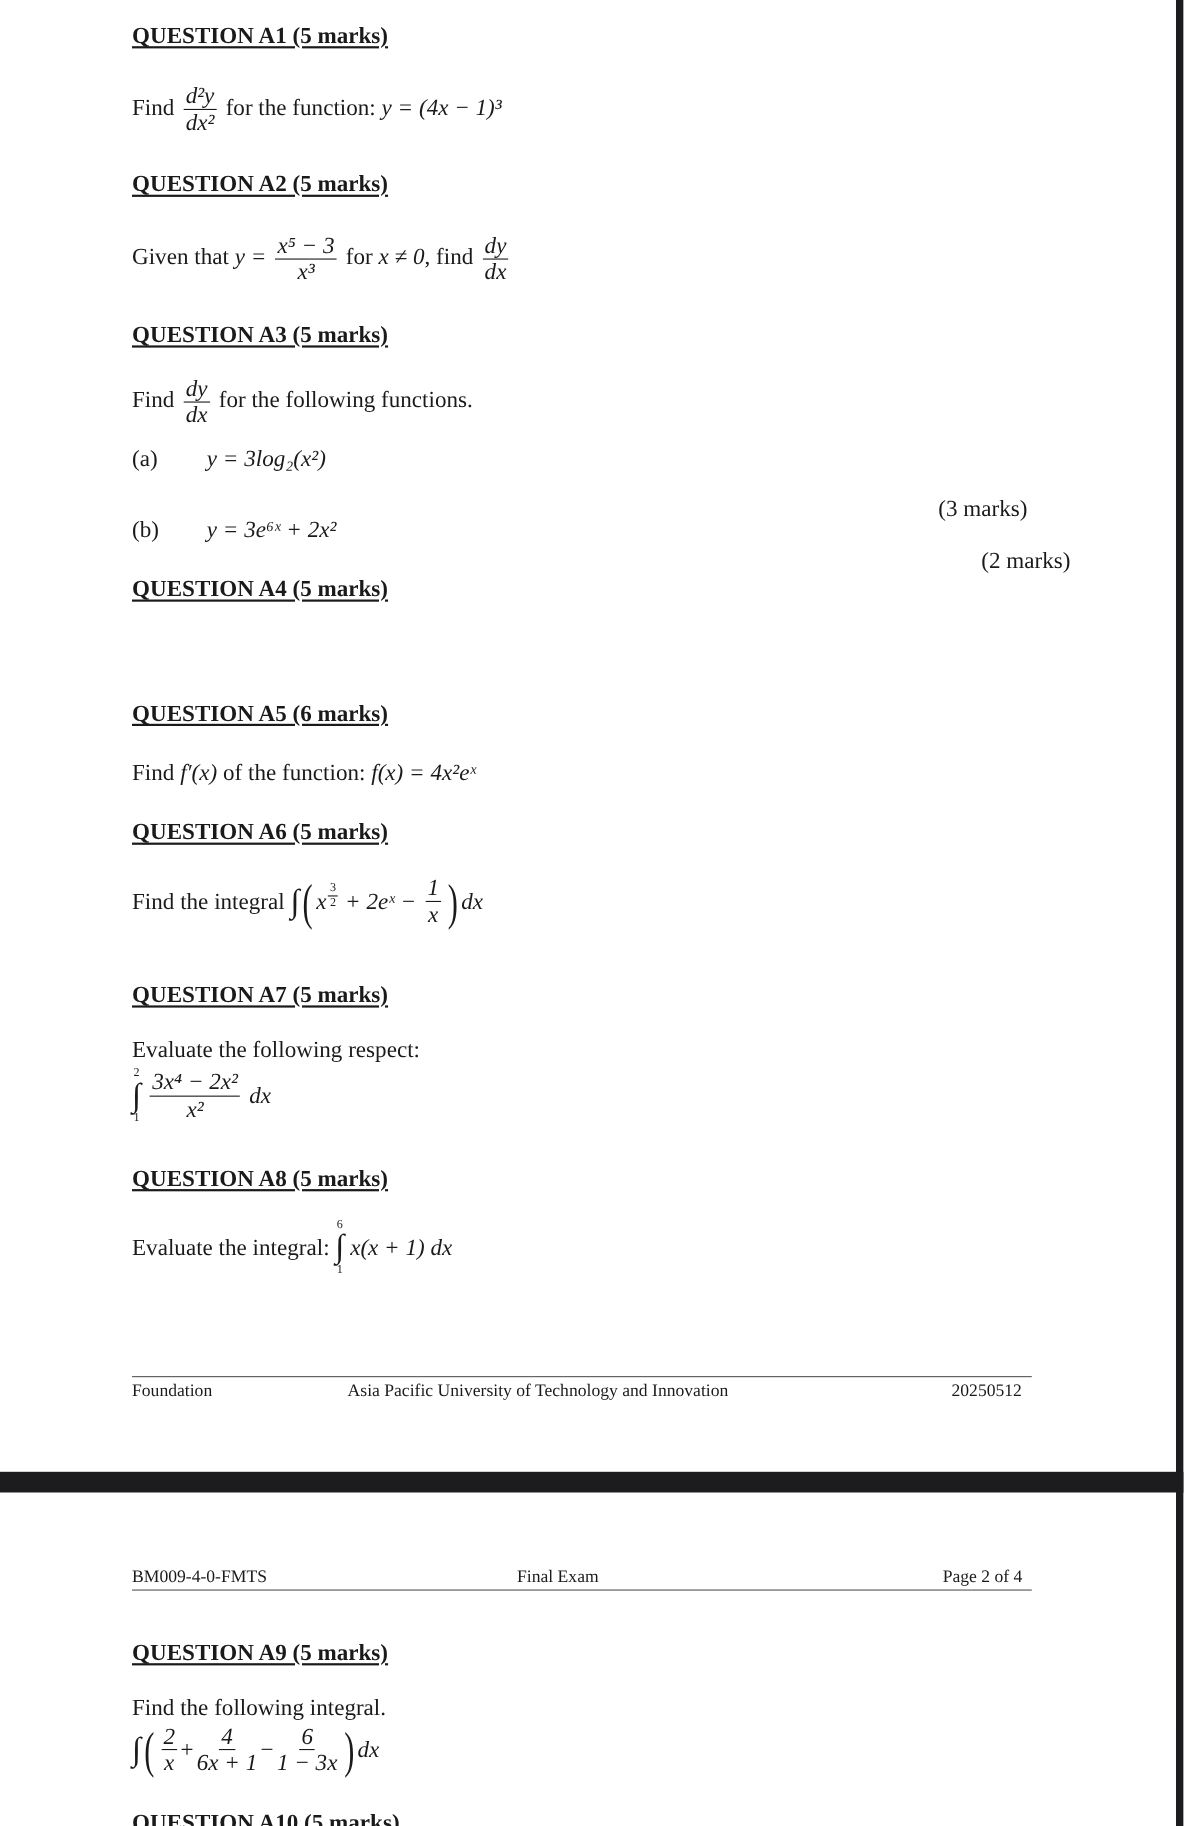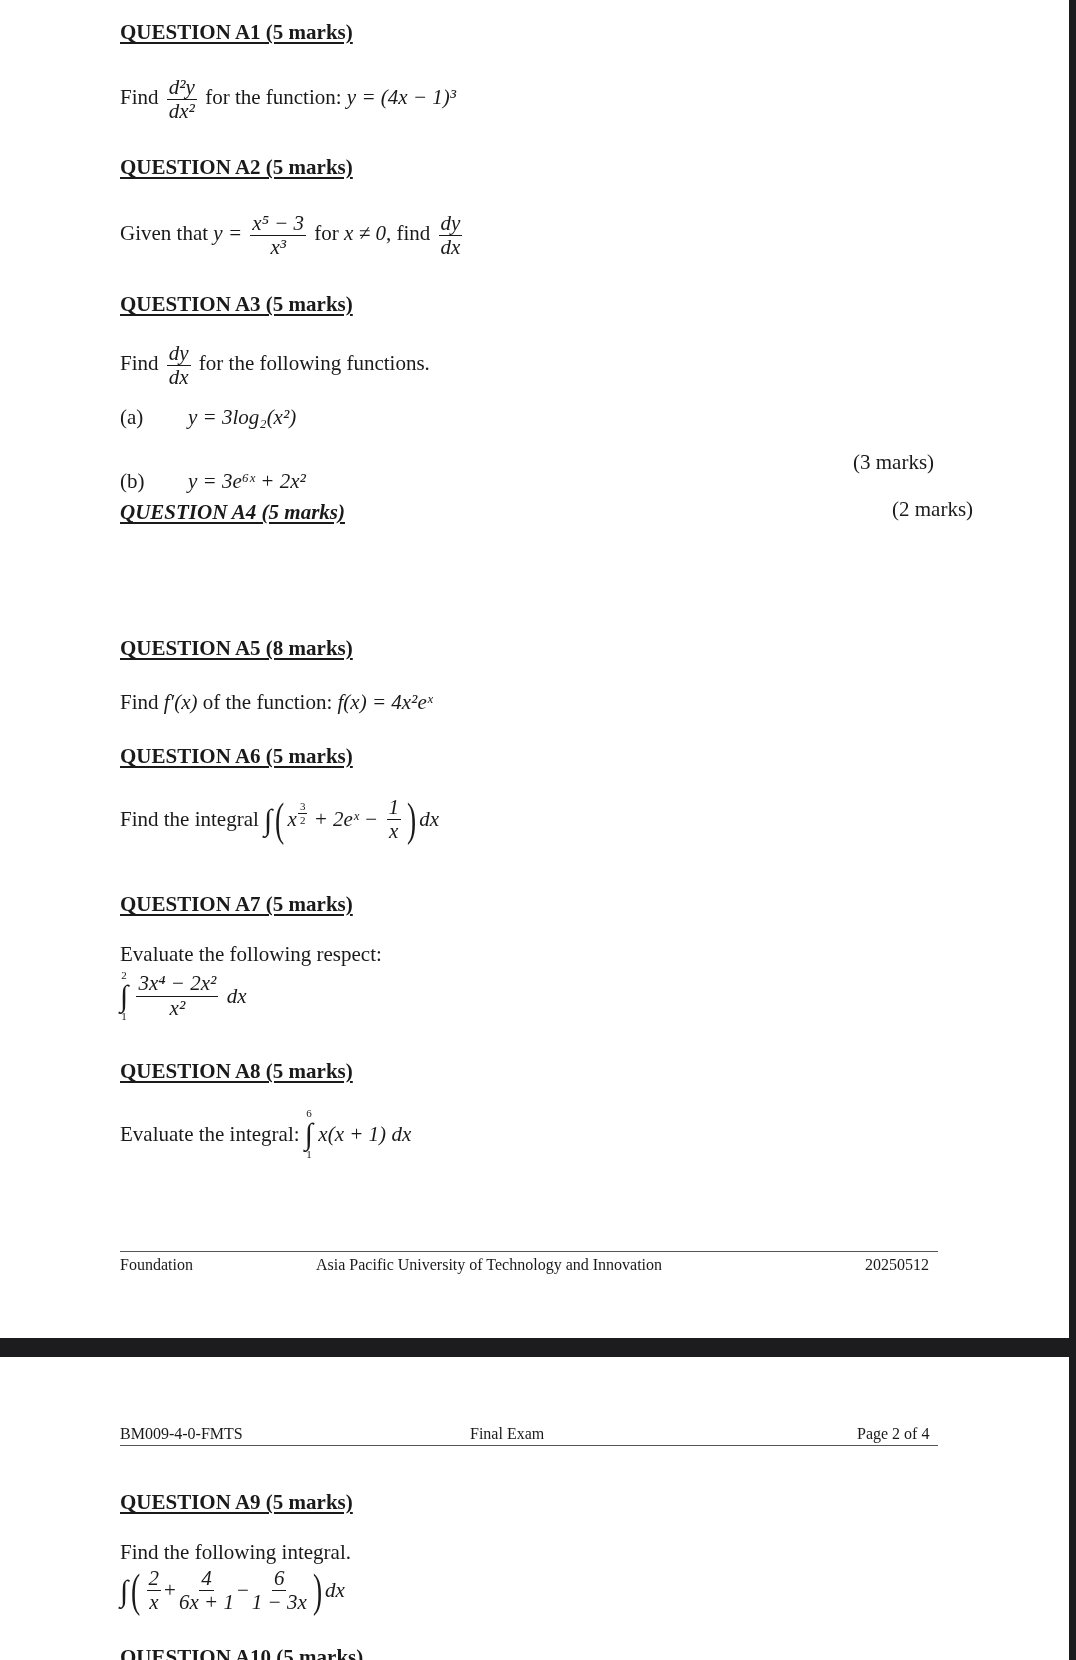--- a/index.html
+++ b/index.html
@@ -67,23 +67,23 @@
       </span>
     <span>for the following functions.</span>
   </div>
   <div class="abs t" style="left:120px;top:405px;">(a)</div>
   <div class="abs t m" style="left:188px;top:405px;">y = 3log₂(x²)</div>
   <div class="abs t" style="left:853px;top:438px;margin-top:12px;">(3 marks)</div>
   <div class="abs t" style="left:120px;top:469px;">(b)</div>
   <div class="abs t m" style="left:188px;top:469px;">y = 3e⁶ˣ + 2x²</div>
   <div class="abs t" style="left:892px;top:497px;">(2 marks)</div>
 
-  <div class="abs h" style="left:120px;top:500px;font-style:italic;">QUESTION A4 (5 marks)</div>
+  <div class="abs h" style="left:120px;top:523px;">QUESTION A4 (5 marks)</div>
 
-  <div class="abs h" style="left:120px;top:636px;">QUESTION A5 (8 marks)</div>
+  <div class="abs h" style="left:120px;top:636px;">QUESTION A5 (6 marks)</div>
   <div class="abs t" style="left:120px;top:690px;">
     <span>Find</span>
     <span class="m">f′(x)</span>
     <span>of the function:</span>
     <span class="m">f(x) = 4x²eˣ</span>
   </div>
 
   <div class="abs h" style="left:120px;top:744px;">QUESTION A6 (5 marks)</div>
   <div class="abs t" style="left:120px;top:796px;">
     <span style="vertical-align:middle;">Find the integral</span>

